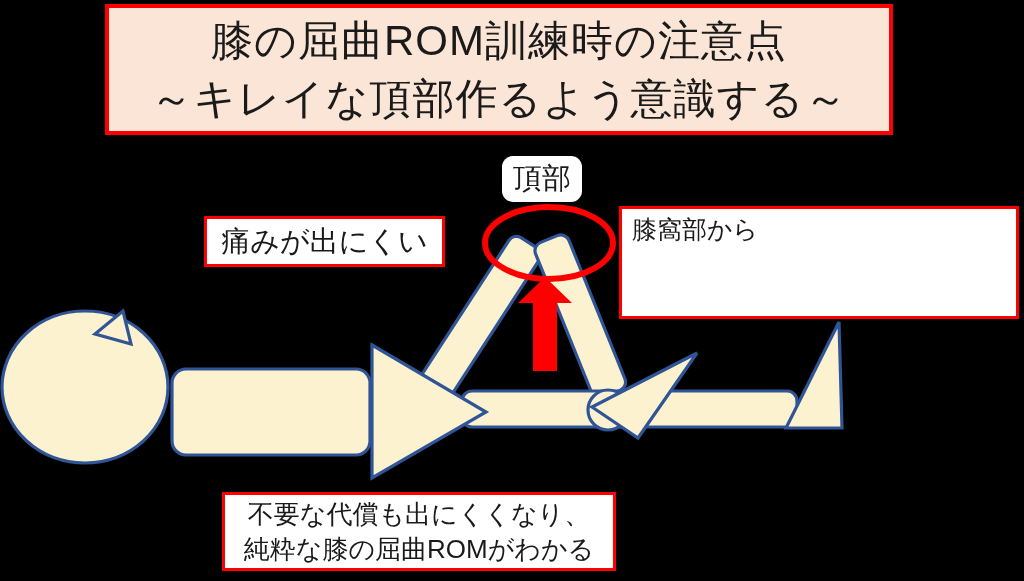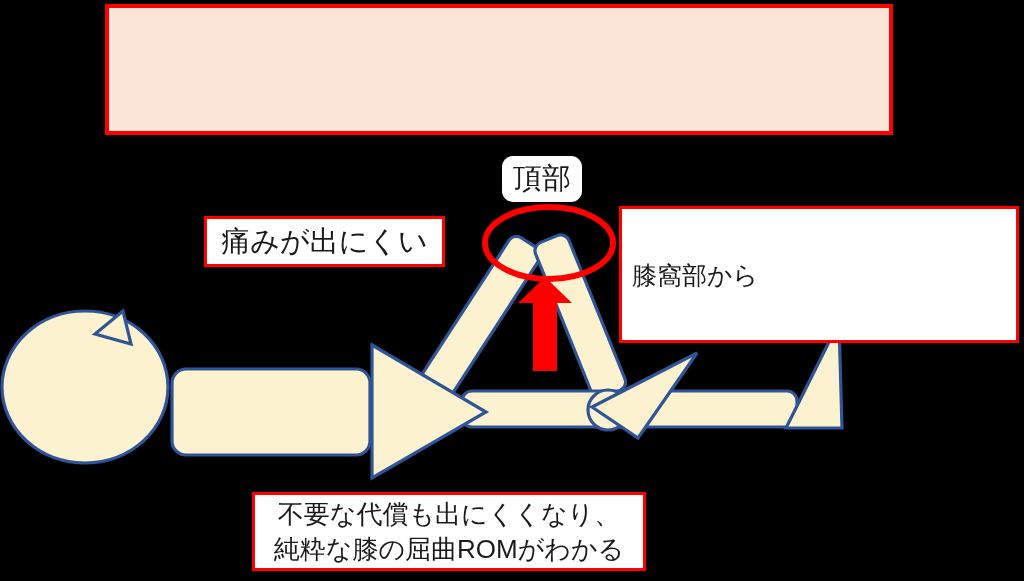--- a/index.html
+++ b/index.html
@@ -47,47 +47,48 @@
   .red-box {
     background: #ffffff;
     border: 3px solid var(--red);
   }
   .pain-box {
     left: 204px; top: 216px; width: 241px; height: 51px;
     display: flex; align-items: center; justify-content: center;
     font-size: 29px; white-space: nowrap;
   }
   .note-right {
-    left: 619px; top: 206px; width: 400px; height: 137px;
+    left: 619px; top: 206px; width: 400px; height: 113px;
     padding: 3px 10px;
-    display: flex; flex-direction: column; justify-content: center;
+    display: flex; flex-direction: column; 
   }
   .note-right .n-line {
     font-size: 25px; line-height: 34px; white-space: nowrap;
   }
   .note-bottom {
     left: 222px; top: 492px; width: 394px; height: 79px;
     display: flex; flex-direction: column;
     align-items: center; justify-content: center;
     text-align: center;
-    margin-left: 30px;
   }
   .note-bottom .n-line {
     font-size: 26px; line-height: 35px; white-space: nowrap;
   }
 
   svg.figure { left: 0; top: 0; }
   .body-shape { fill: var(--body-fill); stroke: var(--body-stroke); stroke-width: 3.2px; }
   .red-stroke { fill: none; stroke: var(--red); stroke-width: 6px; }
   .red-fill   { fill: var(--red); stroke: none; }
 </style>
 </head>
 <body>
 
 <div class="abs title-box">
+  <div class="t-line">膝の屈曲ROM訓練時の注意点</div>
+  <div class="t-line">～キレイな頂部作るよう意識する～</div>
 </div>
 
 <svg class="abs figure" width="1024" height="581" viewBox="0 0 1024 581">
 
   <rect class="body-shape" x="172" y="369" width="198" height="86" rx="14"></rect>
 
   <ellipse class="body-shape" cx="85" cy="387" rx="83" ry="76"></ellipse>
 
   <polygon class="body-shape" points="123,311 95,334 131,344" stroke-width="2.6"></polygon>
 

